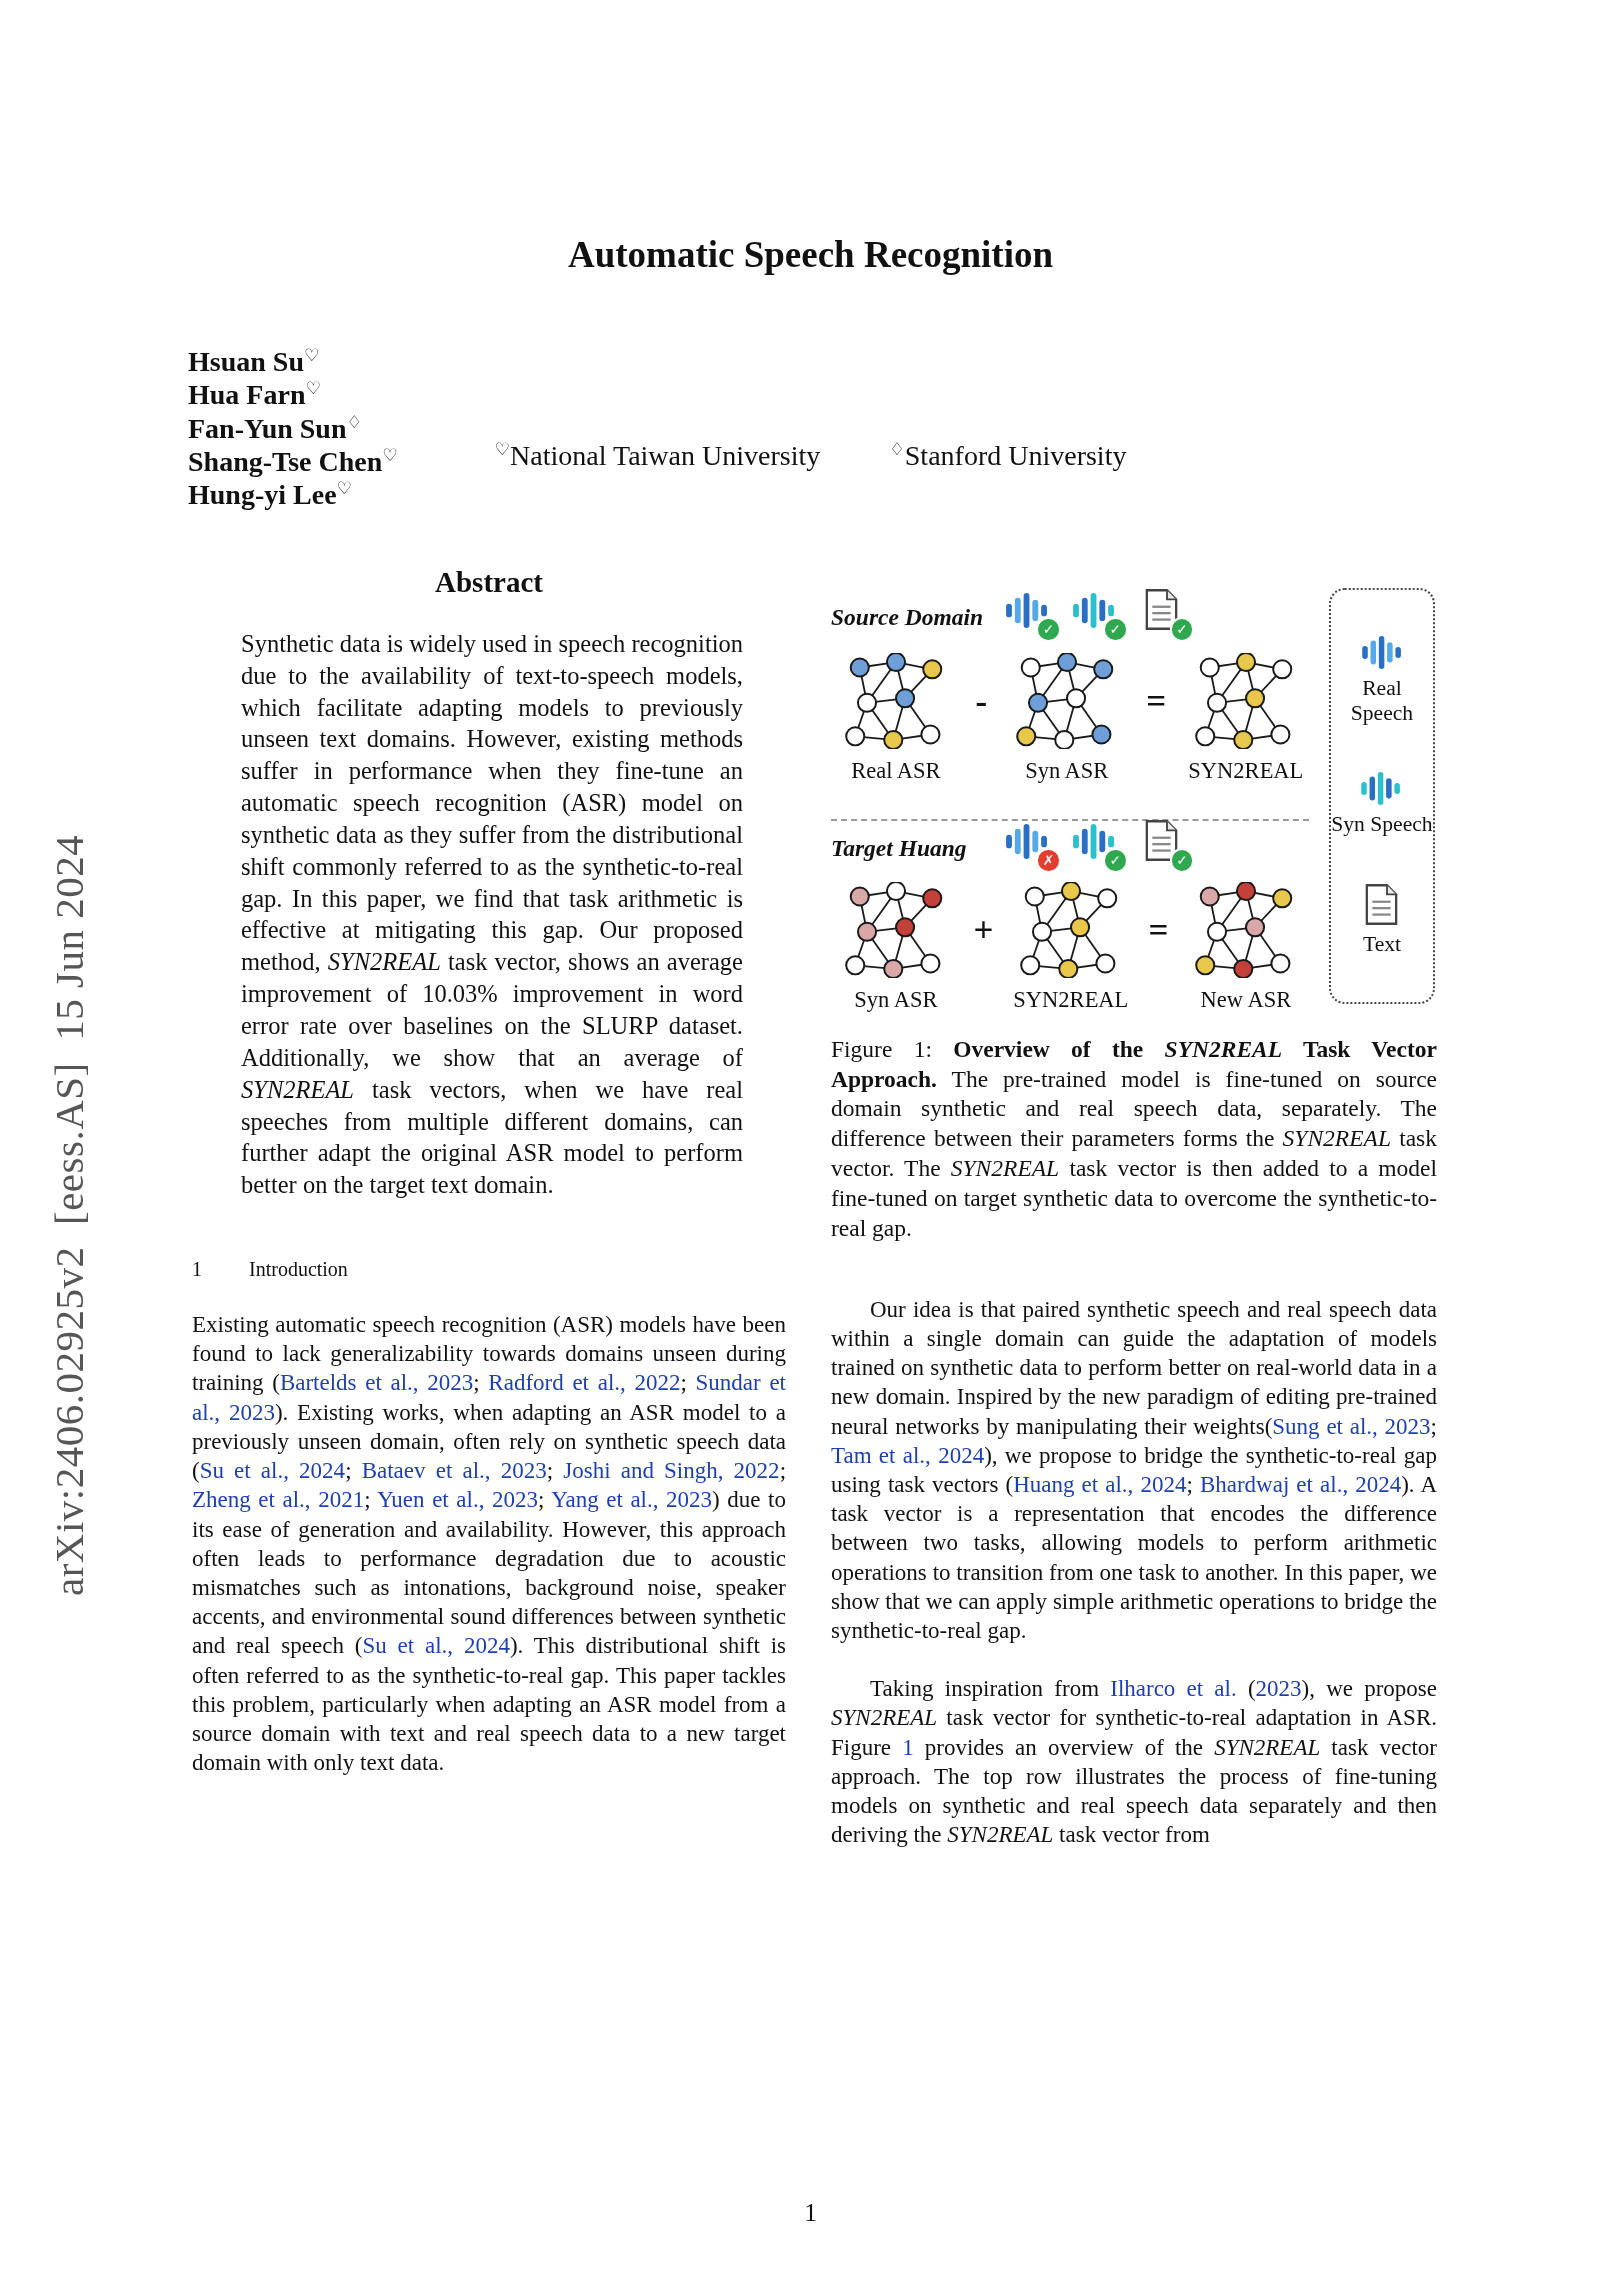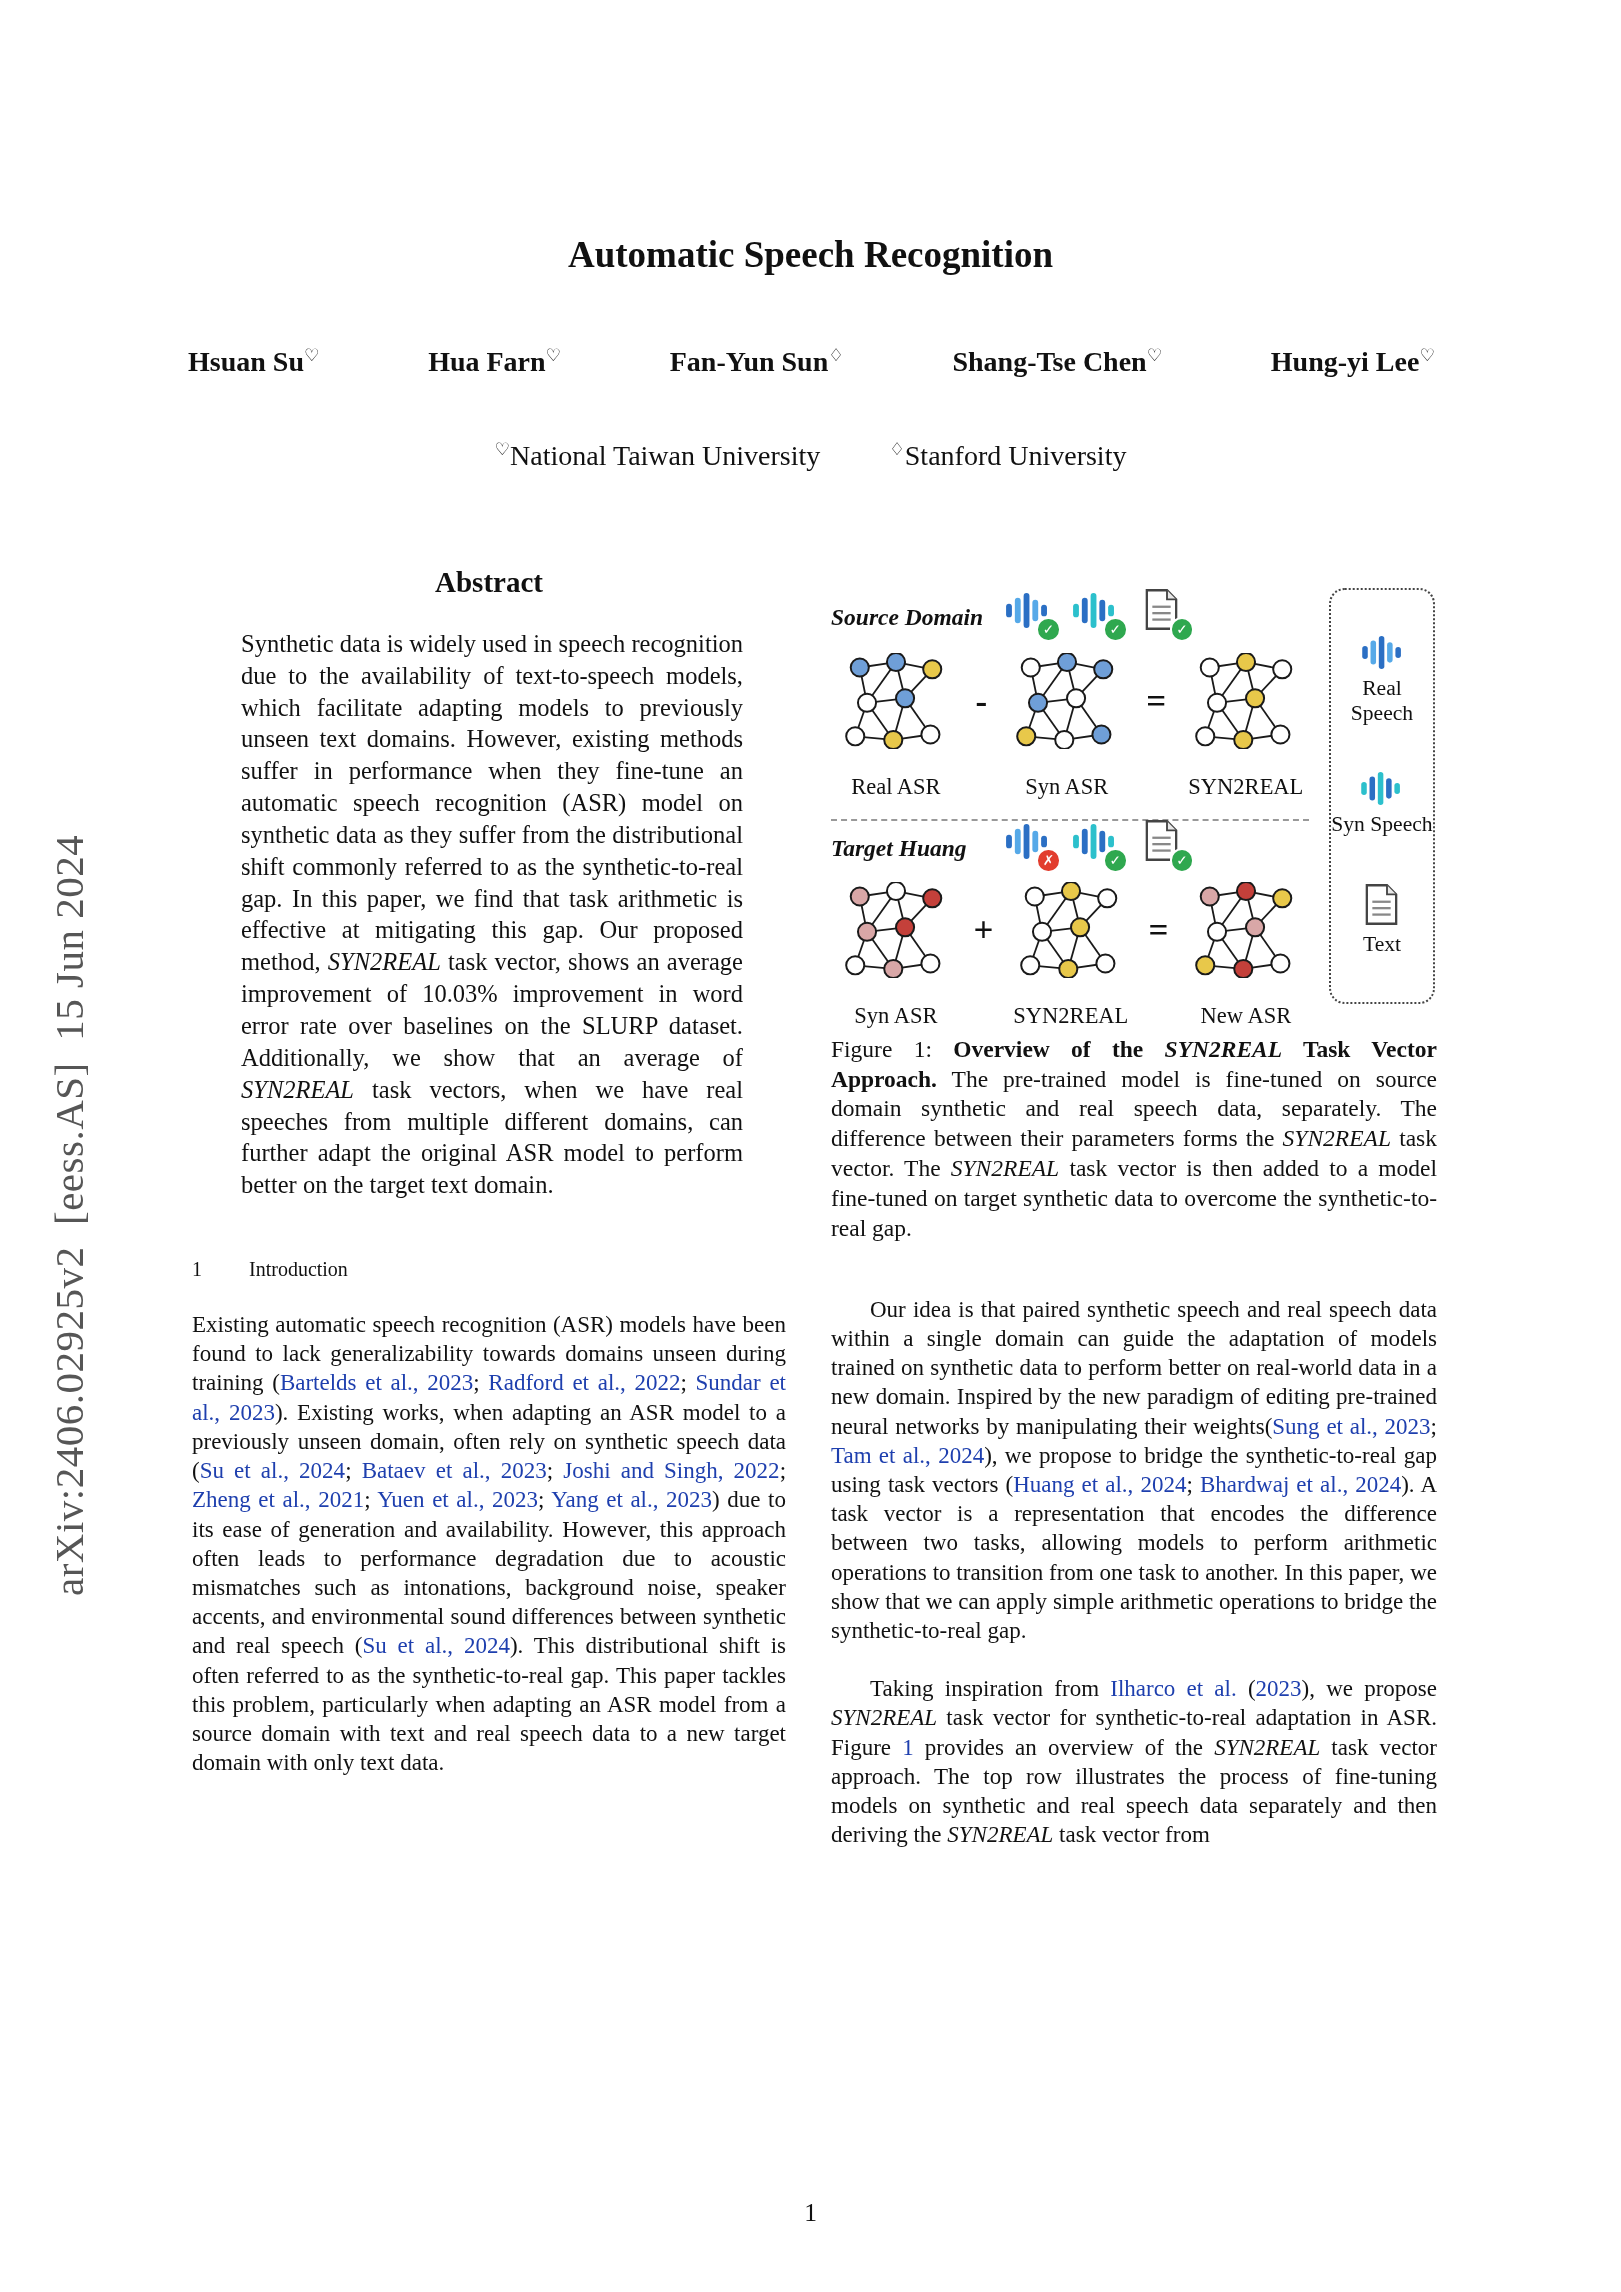--- a/index.html
+++ b/index.html
@@ -15,21 +15,21 @@
     font-size:41px;color:var(--banner-gray,#555);white-space:pre;letter-spacing:0.5px;
   }
   
   .title{
     position:absolute;top:182px;left:0;width:100%;text-align:center;
     font-size:37px;font-weight:bold;line-height:1.32;
   }
   .authors{
     position:absolute;top:345px;left:188px;width:1247px;
     display:flex;justify-content:space-between;
-    font-size:28px;font-weight:bold;
+    font-size:28px;font-weight:bold;flex-direction:column;
   }
   .mark{font-family:"DejaVu Sans",sans-serif;font-size:62%;vertical-align:super;font-weight:normal;}
   .affils{position:absolute;top:439px;left:0;width:100%;text-align:center;font-size:28px;}
   .affil{margin:0 31px;}
   
   .col-left{position:absolute;top:562px;left:192px;width:594px;}
   .col-right{position:absolute;top:584px;left:831px;width:606px;}
   .abstract-heading{text-align:center;font-size:29px;font-weight:bold;margin:3.9px 0 29px;}
   .abstract-body{margin:0 43px 0 49px;font-size:24.5px;line-height:1.3;text-align:justify;}
   .sec-heading{margin-top:57px;font-size:20px;font-weight:normal;}
@@ -57,21 +57,21 @@
   .badge-ok{background:var(--ok-green,#2fa84f);}
   .badge-err{background:var(--err-red,#e23d2e);}
   .audio-real .b1,.audio-real .b3,.audio-real .b5{fill:var(--audio-blue,#2b6fc4);}
   .audio-real .b2,.audio-real .b4{fill:var(--audio-blue-light,#56a9e8);}
   .audio-syn .b1,.audio-syn .b3,.audio-syn .b5{fill:var(--audio-teal,#2cc0cc);}
   .audio-syn .b2,.audio-syn .b4{fill:var(--audio-blue,#2b6fc4);}
   .net-row{position:absolute;left:3.9px;width:472px;display:flex;justify-content:space-between;align-items:flex-start;}
   .row1{top:69px;} .row2{top:298px;}
   .net-block{width:122px;text-align:center;}
   .net-block svg{display:block;margin:0 auto;}
-  .net-label{font-size:22.5px;margin-top:25px;white-space:nowrap;}
+  .net-label{font-size:22.5px;margin-top:9px;white-space:nowrap;}
   .op{font-size:35px;font-weight:bold;margin-top:29px;}
   .divider{position:absolute;top:235px;left:0;width:478px;border-top:2px dashed #999;}
   .legend{
     position:absolute;top:3.9px;left:498px;width:102px;height:412px;
     border:2.9px dotted #444;border-radius:15.7px;
     display:flex;flex-direction:column;align-items:center;justify-content:space-evenly;
   }
   .legend-item{text-align:center;font-size:21.6px;line-height:1.15;}
   .legend-item svg{display:block;margin:0 auto 5.9px;}
   .fig-caption{margin-top:11.8px;font-size:23.5px;line-height:1.27;text-align:justify;}

